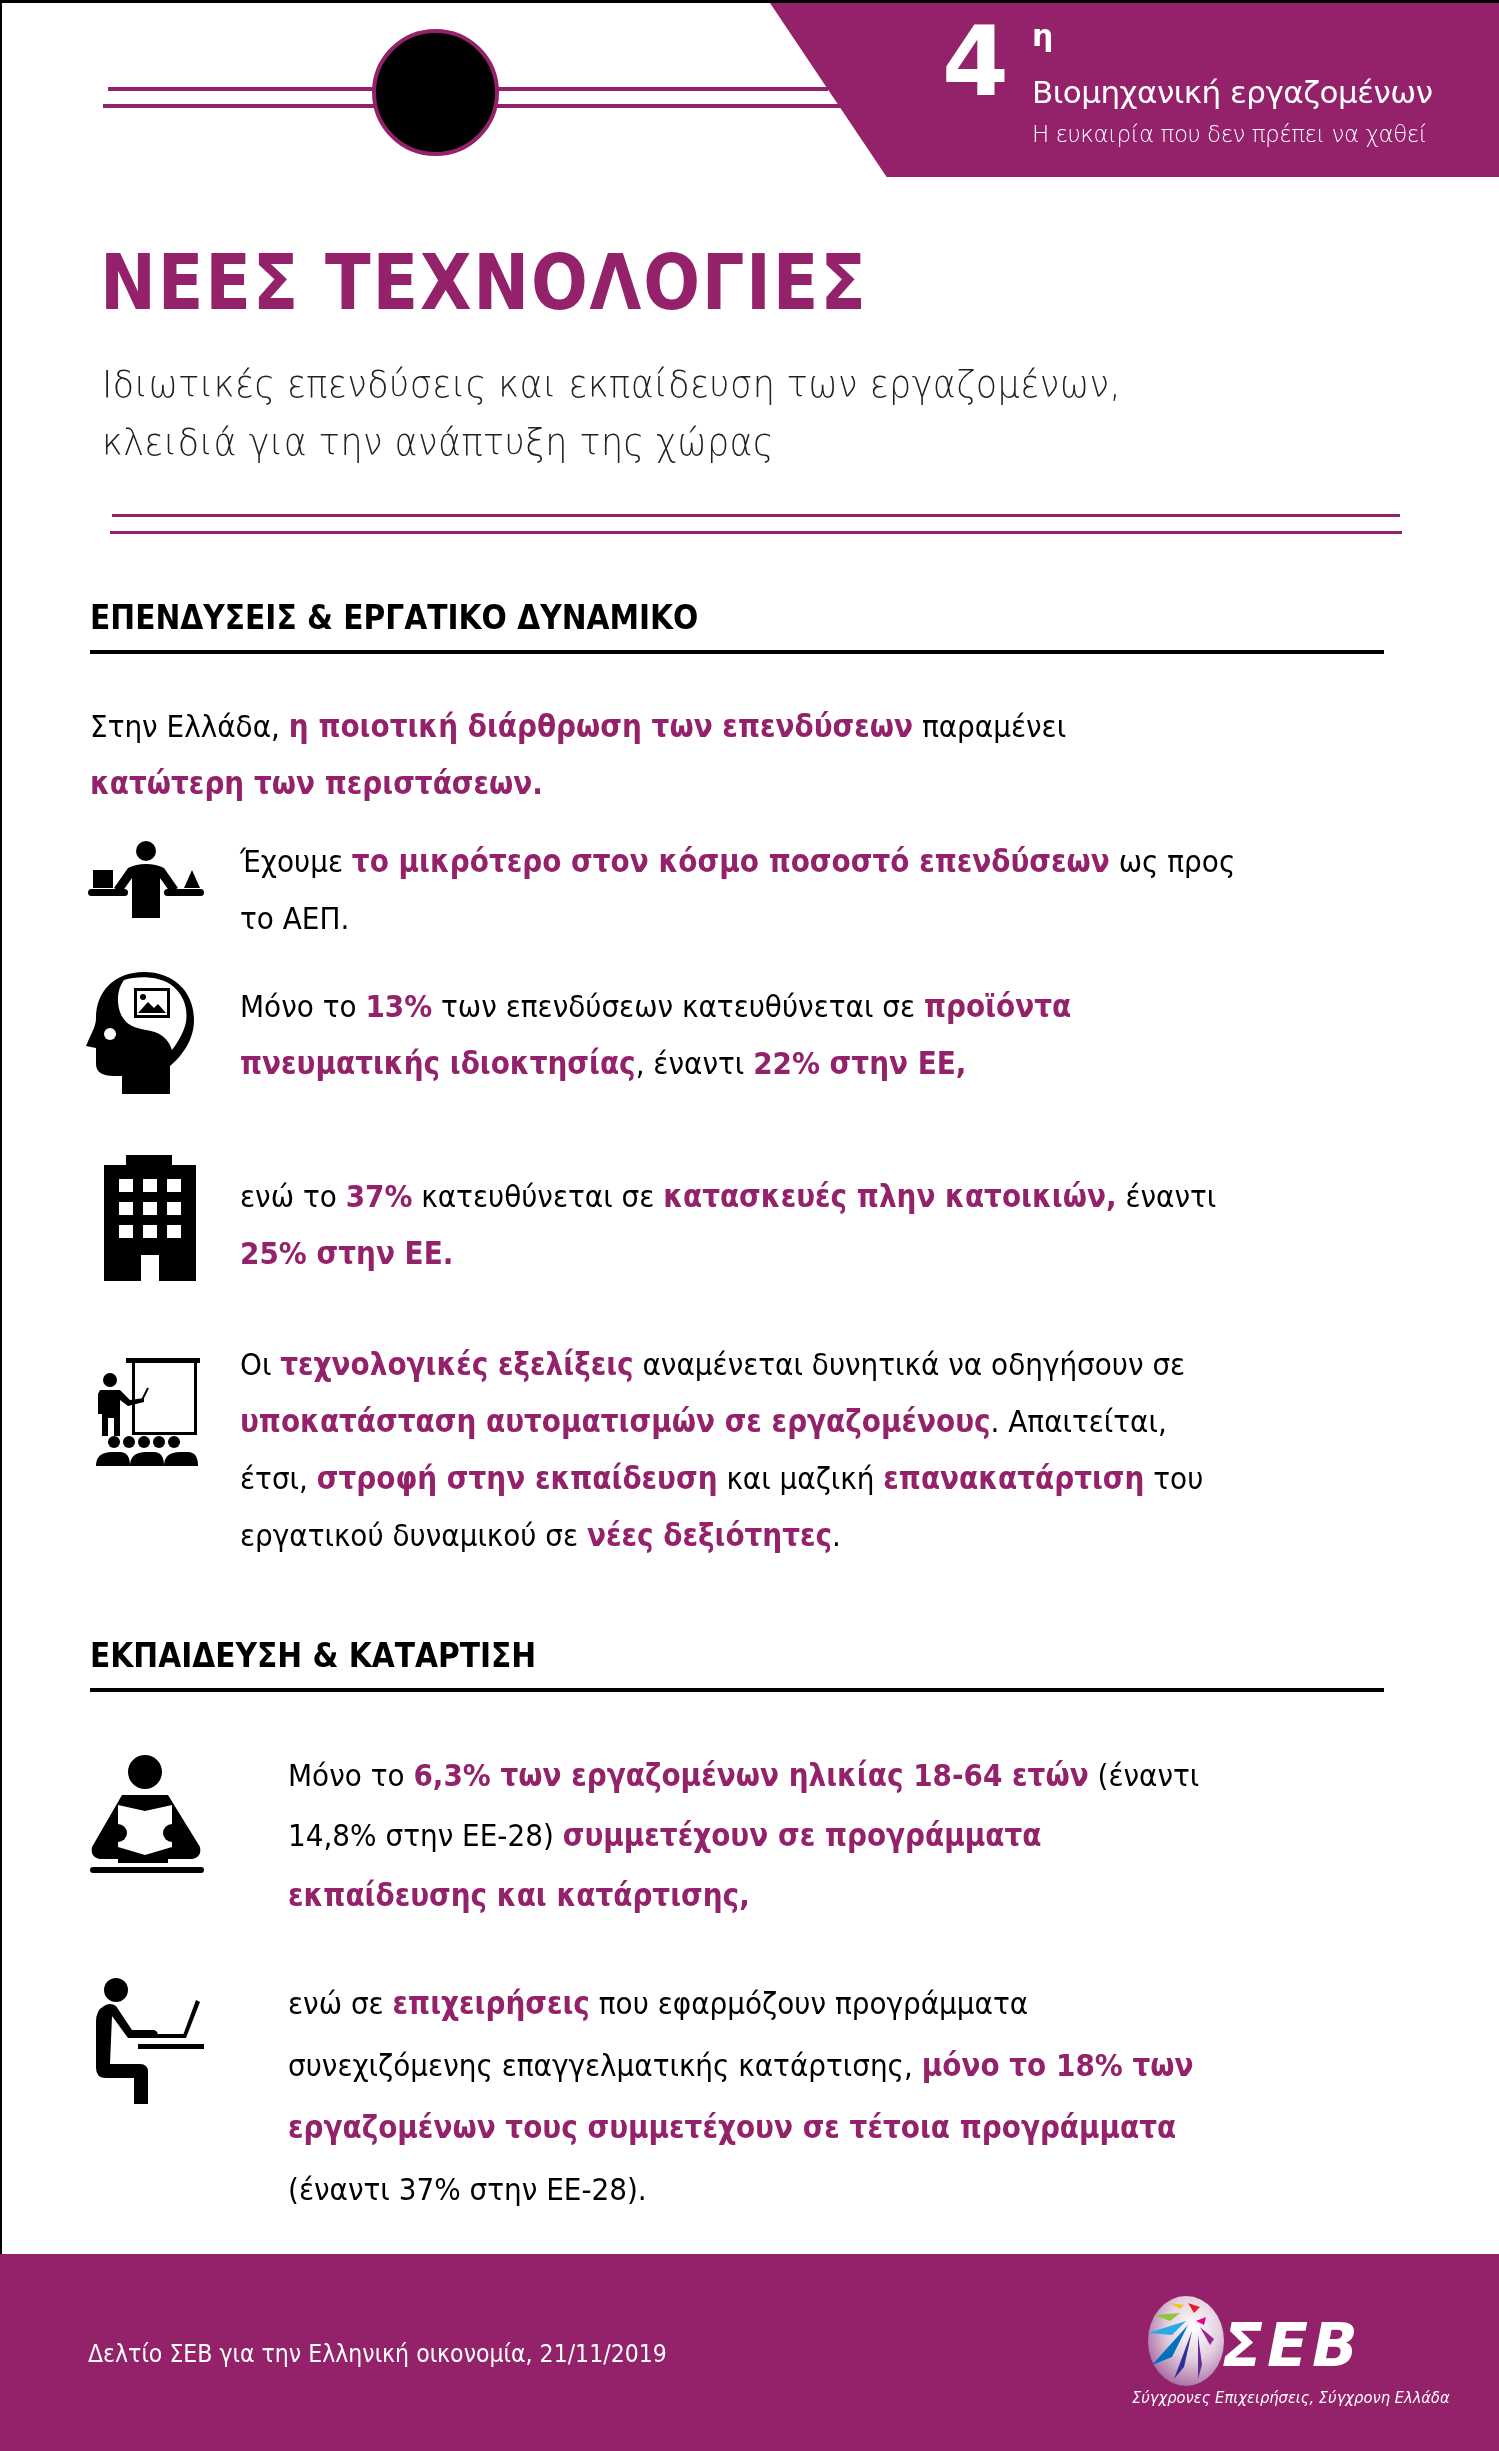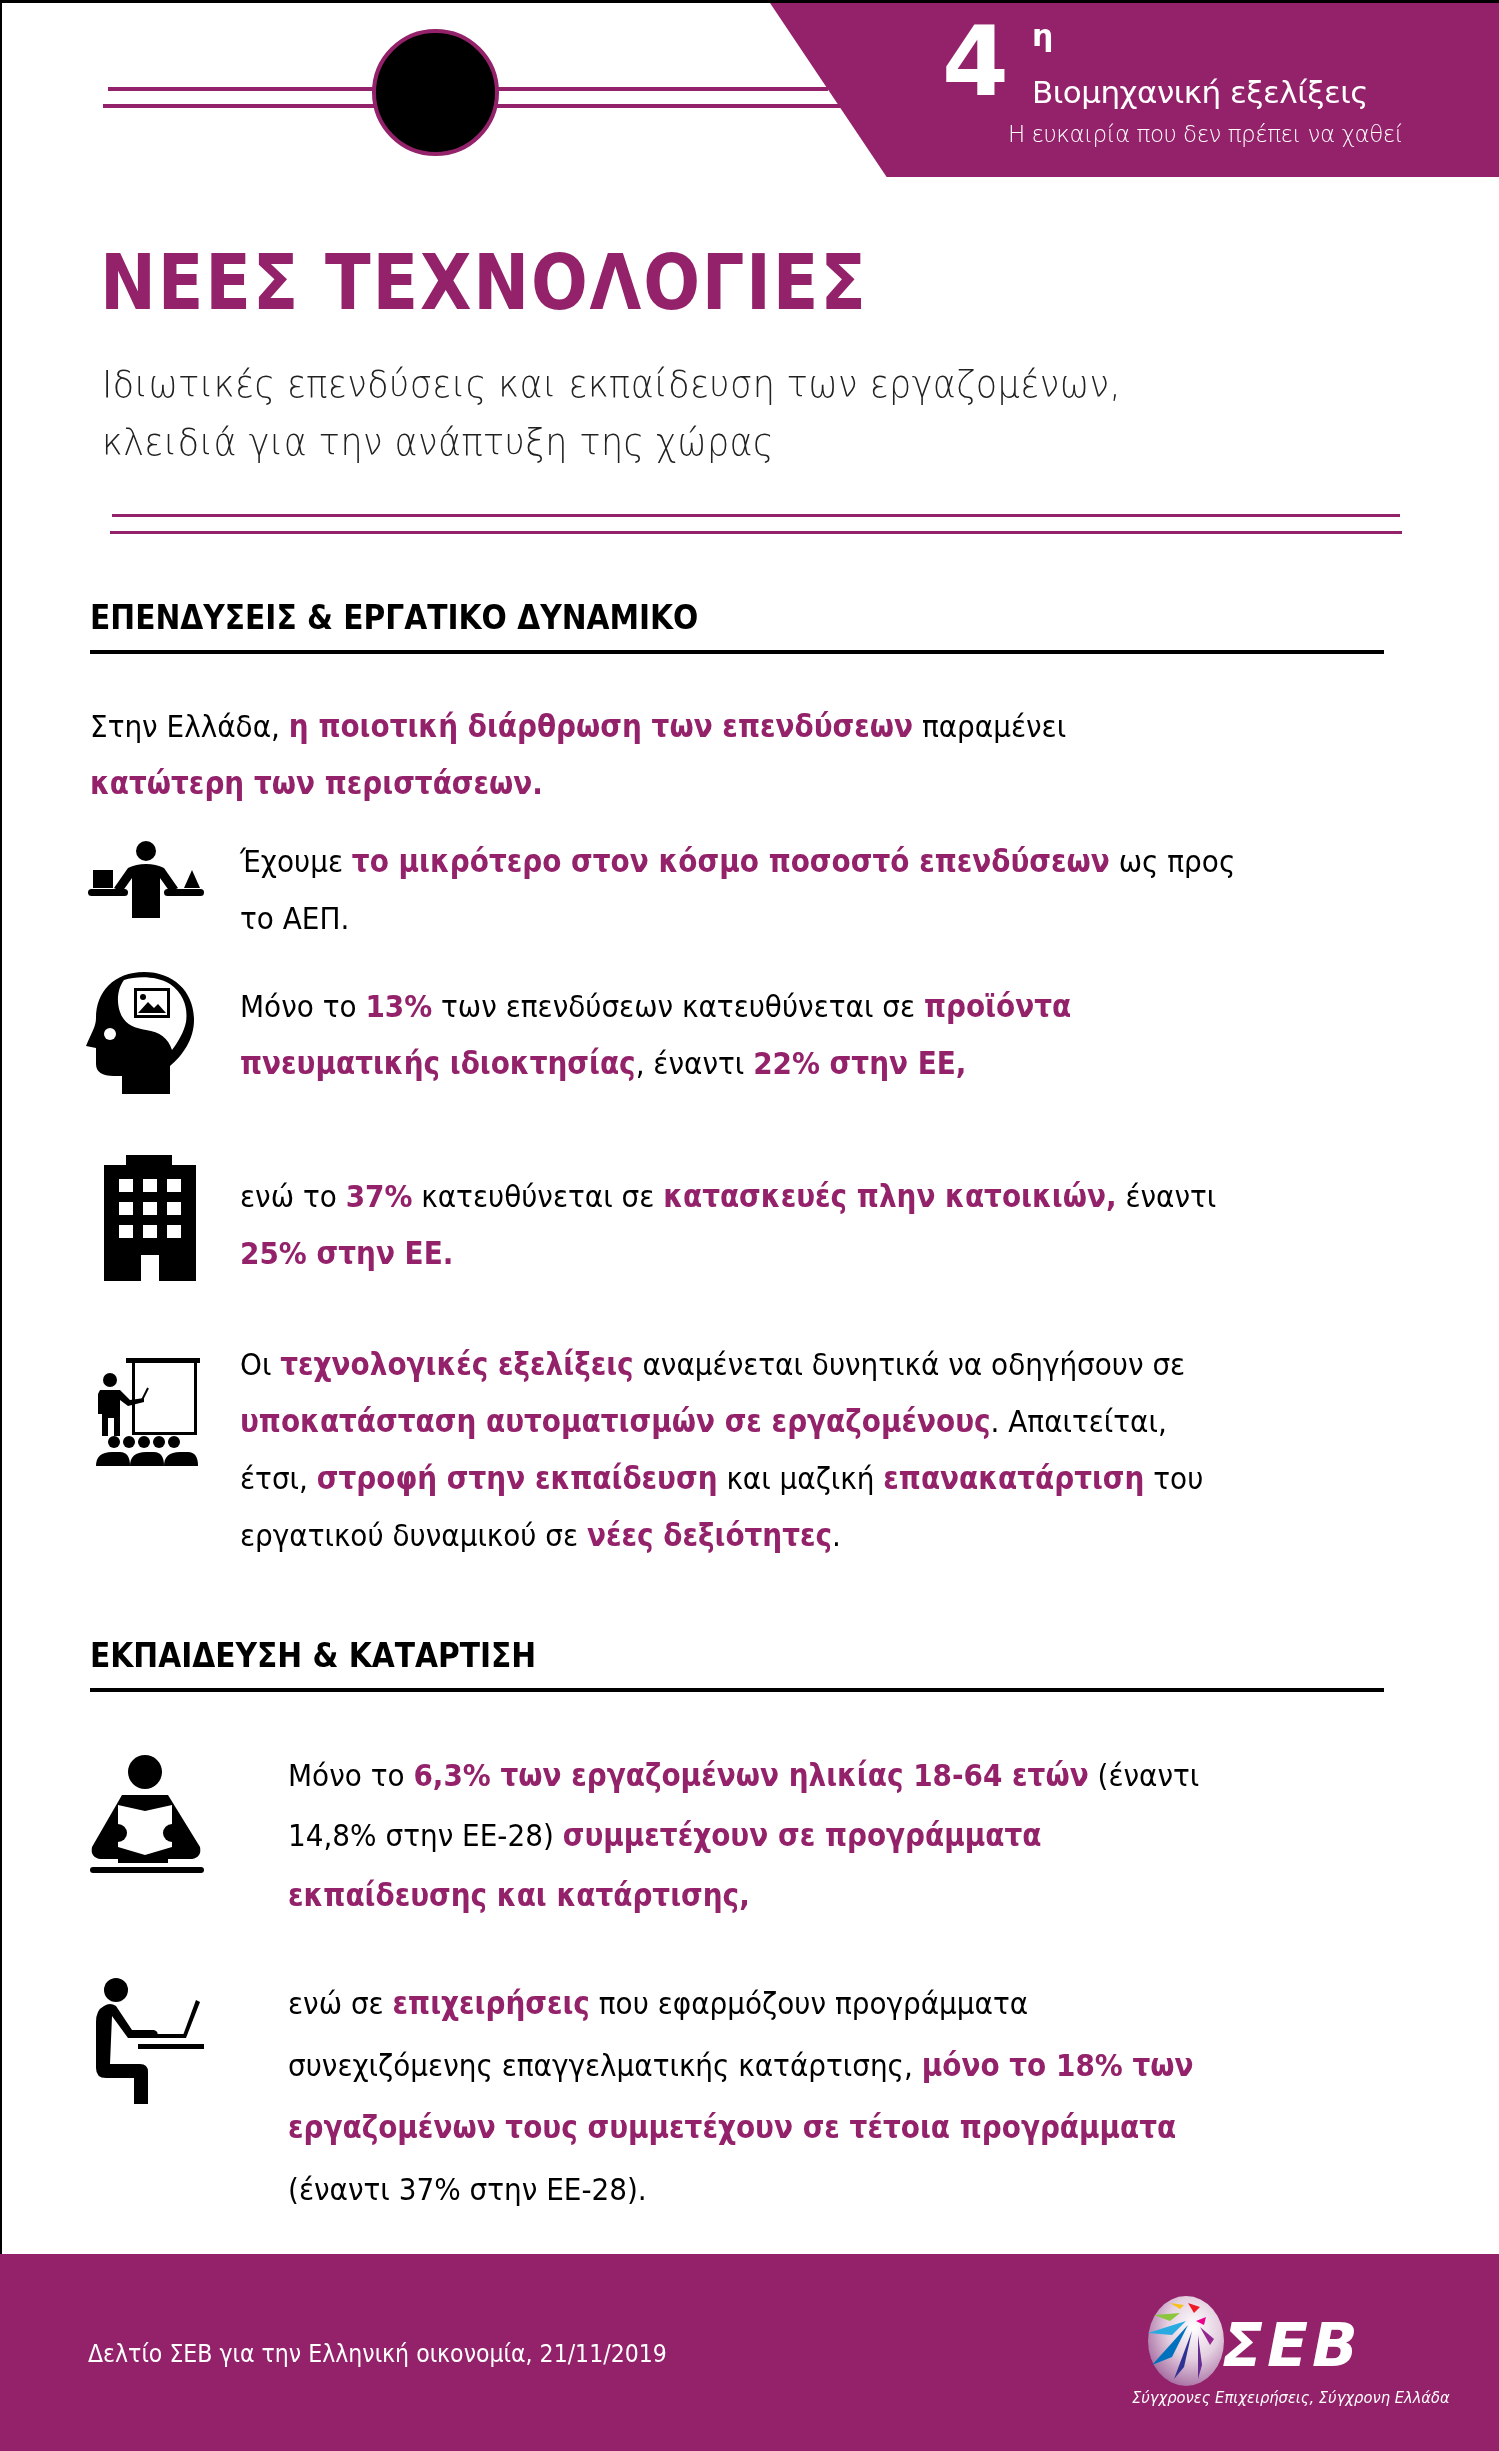--- a/index.html
+++ b/index.html
@@ -30,21 +30,21 @@
   .banner-sup {
     position: absolute; left: 1032px; top: 20px; color: #fff;
     font-family: "DejaVu Sans", sans-serif; font-weight: bold; font-size: 30px; line-height: 32px;
   }
   .banner-title {
     position: absolute; left: 1032px; top: 74px; color: #fff;
     font-family: "DejaVu Sans", sans-serif; font-size: 31px; line-height: 36px; font-weight: normal;
     letter-spacing: -0.5px; white-space: nowrap;
   }
   .banner-sub {
-    position: absolute; left: 1008px; top: 120px; color: #fff;
+    position: absolute; left: 1032px; top: 120px; color: #fff;
     font-family: "DejaVu Sans", sans-serif; font-size: 23px; line-height: 28px; font-weight: 300;
     letter-spacing: -0.5px; white-space: nowrap;
   }
 
   .main-title {
     position: absolute; left: 100px; top: 240px;
     font-family: "DejaVu Sans", sans-serif; font-weight: bold; color: #93226a;
     font-size: 76px; line-height: 86px; letter-spacing: 2px; white-space: nowrap;
     transform: scaleX(0.88); transform-origin: left center;
   }
@@ -103,21 +103,21 @@
 <div class="frame-top"></div>
 <div class="frame-left"></div>
 
 <div class="deco-line" style="left:108px; top:87px; width:720px;"></div>
 <div class="deco-line" style="left:103px; top:104px; width:760px;"></div>
 <div class="deco-circle"></div>
 
 <div class="banner"></div>
 <div class="banner-four">4</div>
 <div class="banner-sup">η</div>
-<div class="banner-title">Βιομηχανική εξελίξεις</div>
+<div class="banner-title">Βιομηχανική εργαζομένων</div>
 <div class="banner-sub">Η ευκαιρία που δεν πρέπει να χαθεί</div>
 
 <h1 class="main-title">ΝΕΕΣ ΤΕΧΝΟΛΟΓΙΕΣ</h1>
 <div class="subtitle">
   <div>Ιδιωτικές επενδύσεις και εκπαίδευση των εργαζομένων,</div>
   <div>κλειδιά για την ανάπτυξη της χώρας</div>
 </div>
 <div class="title-rule" style="left:112px; top:514px; width:1288px;"></div>
 <div class="title-rule" style="left:110px; top:531px; width:1292px;"></div>
 

